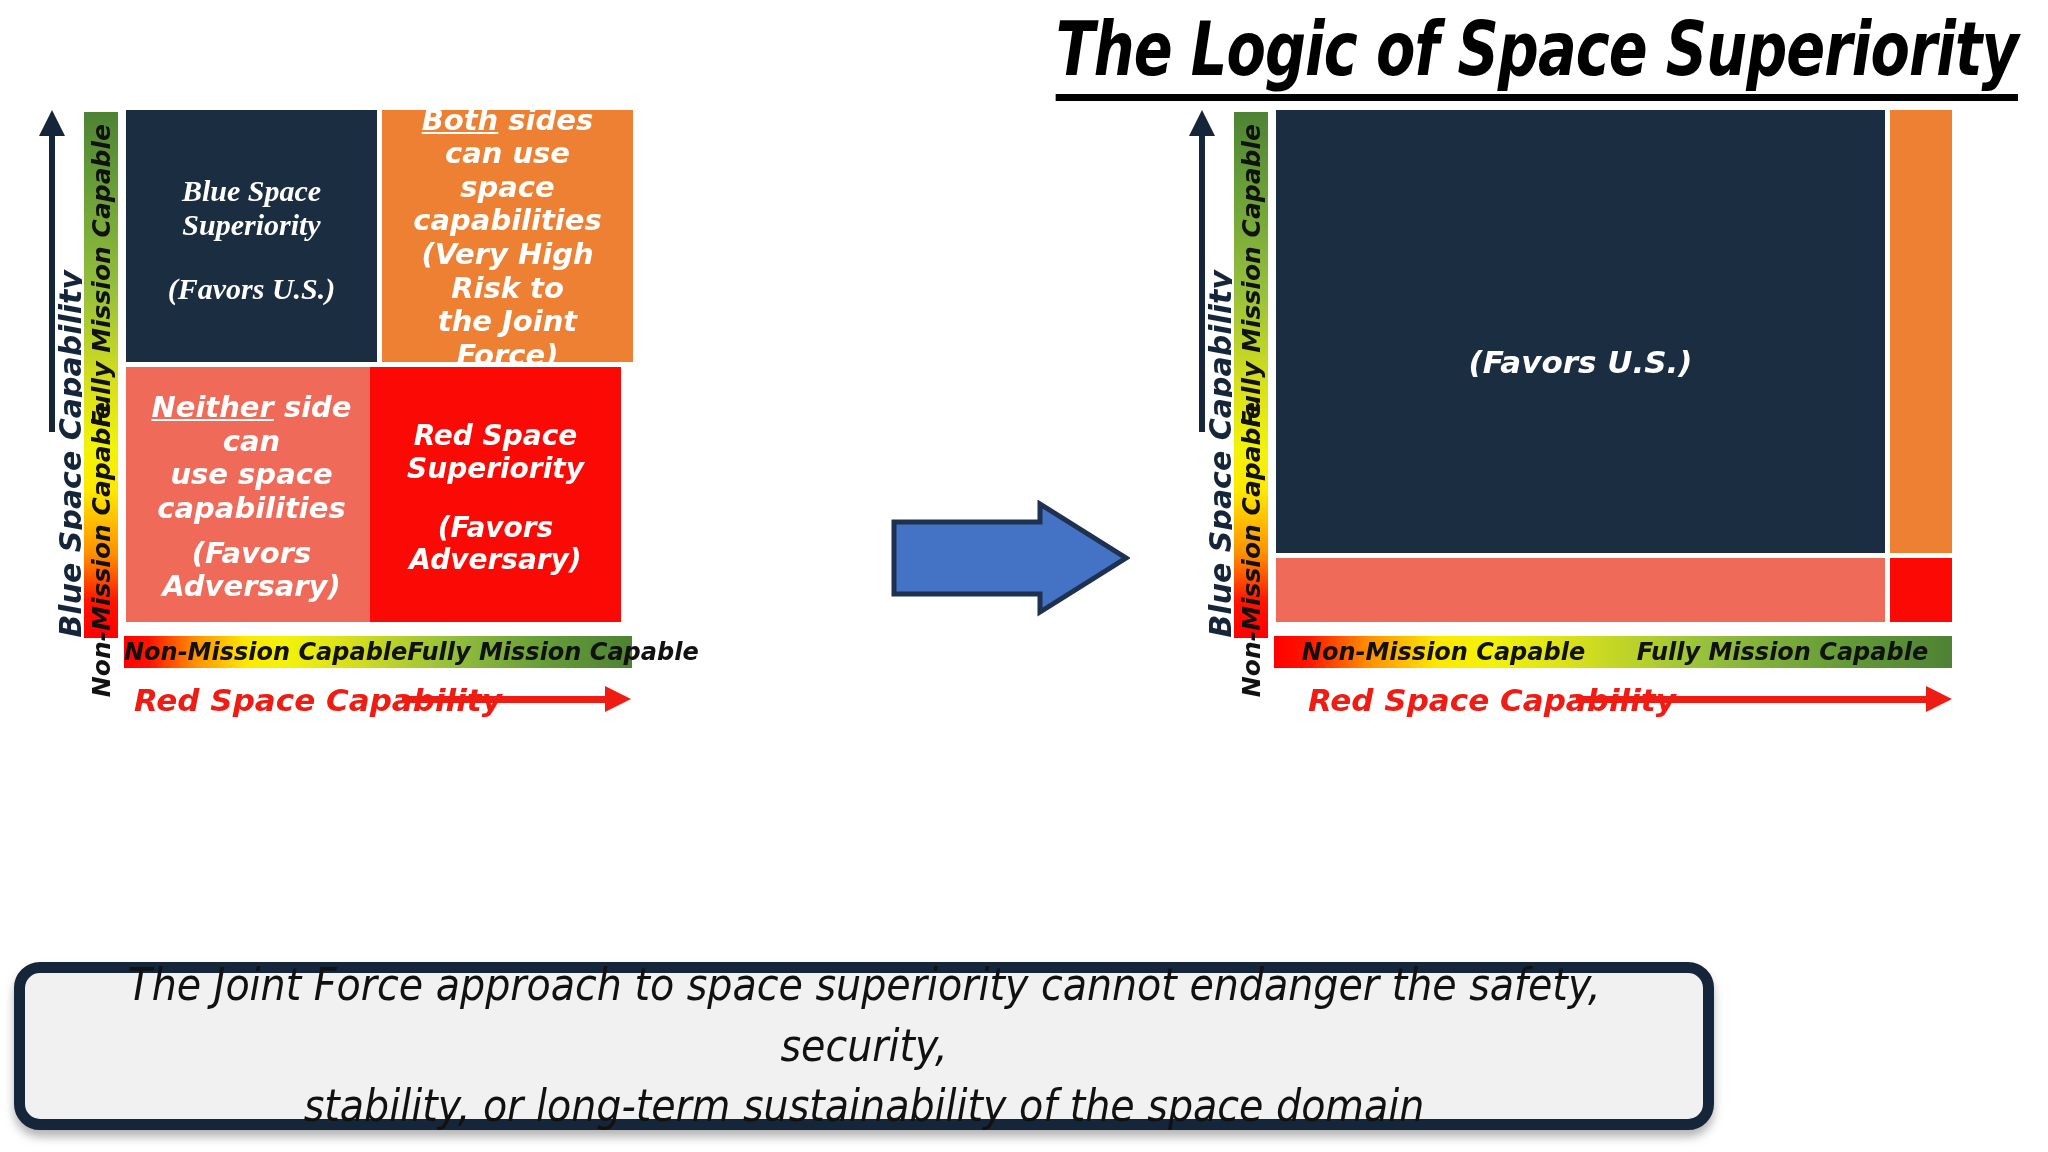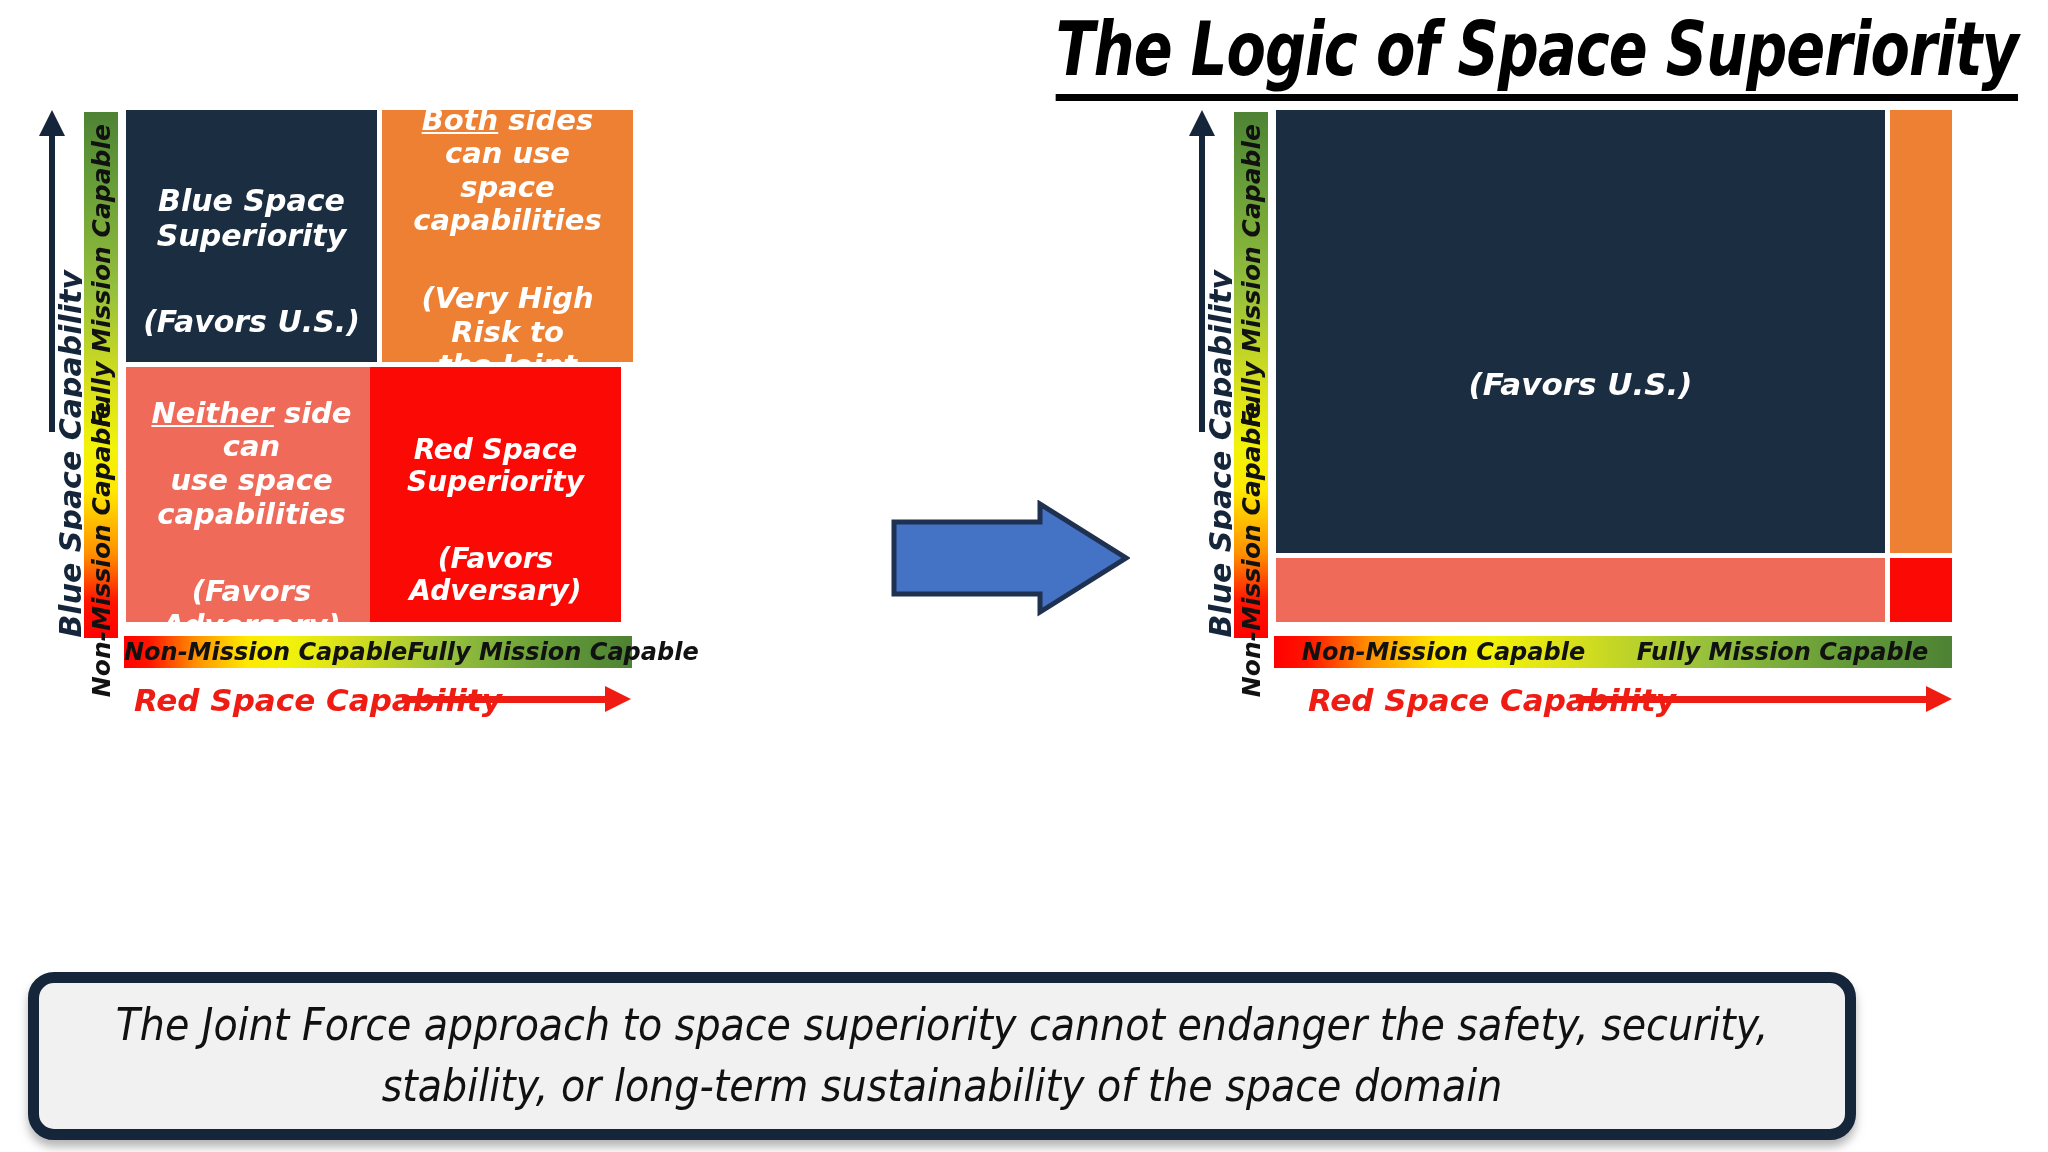--- a/index.html
+++ b/index.html
@@ -117,21 +117,21 @@
     flex-direction:column;
     align-items:center;
     justify-content:center;
     text-align:center;
     color:#ffffff;
     font-family:"DejaVu Sans", sans-serif;
     font-weight:bold;
     font-style:italic;
     line-height:1.16;
   }
-  .cell-inner{ width:100%;margin-top:44px; }
+  .cell-inner{ width:100%; }
   .gap-blk{ height:0.95em; }
   .u{ text-decoration:underline; }
 
   
   #transition-arrow{ position:absolute; }
 
   
   #caption-box{
     position:absolute;
     box-sizing:border-box;
@@ -163,21 +163,21 @@
   <div class="axis-label-y" style="left:-110px;top:360px;width:300px;font-size:30px;text-align:center;transform:rotate(-90deg);">Blue Space Capability</div>
 
   <div class="arrow-shaft" style="left:19px;top:22px;width:6px;height:300px;"></div>
   <div class="arrow-head-up" style="left:9px;top:0px;"></div>
 
   <div class="ygrad" style="left:52px;top:0px;width:38px;height:530px;">
     <div class="ygrad-lab" style="top:12px;font-size:25px;transform:rotate(-90deg) translate(-100%,-50%);">Fully Mission Capable</div>
     <div class="ygrad-lab" style="top:290px;font-size:25px;transform:rotate(-90deg) translate(-100%,-50%);">Non-Mission Capable</div>
   </div>
 
-  <div class="cell" style="left:96px;top:0px;width:251px;height:252px;background:#1b2d40;font-size:30px;padding:30px 14px 22px;">
+  <div class="cell" style="left:96px;top:0px;width:251px;height:252px;background:#1b2d40;font-size:30px;padding:30px 14px 22px;font-family:Liberation Serif, serif;">
     <div class="cell-inner">
       <div>Blue Space</div>
       <div>Superiority</div>
     </div>
     <div class="gap-blk"></div>
     <div class="cell-inner">(Favors U.S.)</div>
   </div>
 
   <div class="cell" style="left:352px;top:0px;width:251px;height:252px;background:#ed8033;font-size:29px;padding:22px 10px 18px;">
     <div class="cell-inner">
@@ -256,18 +256,18 @@
   <div class="xgrad" style="left:92px;top:524px;width:682px;height:36px;">
     <div class="xgrad-lab" style="font-size:24px;">Non-Mission Capable</div>
     <div class="xgrad-lab" style="font-size:24px;">Fully Mission Capable</div>
   </div>
 
   <div class="axis-label-x" style="left:128px;top:572px;font-size:31px;">Red Space Capability</div>
   <div class="xarrow-shaft" style="left:396px;top:586px;width:352px;height:7px;"></div>
   <div class="xarrow-head" style="left:746px;top:576px;"></div>
 </div>
 
-<div id="caption-box" style="left:28px;top:962px;width:1828px;height:168px;margin-top:10px;">
+<div id="caption-box" style="left:14px;top:962px;width:1700px;height:168px;">
   <div id="caption-text">
     <div>The Joint Force approach to space superiority cannot endanger the safety, security,</div>
     <div>stability, or long-term sustainability of the space domain</div>
   </div>
 </div>
 
 </body></html>

